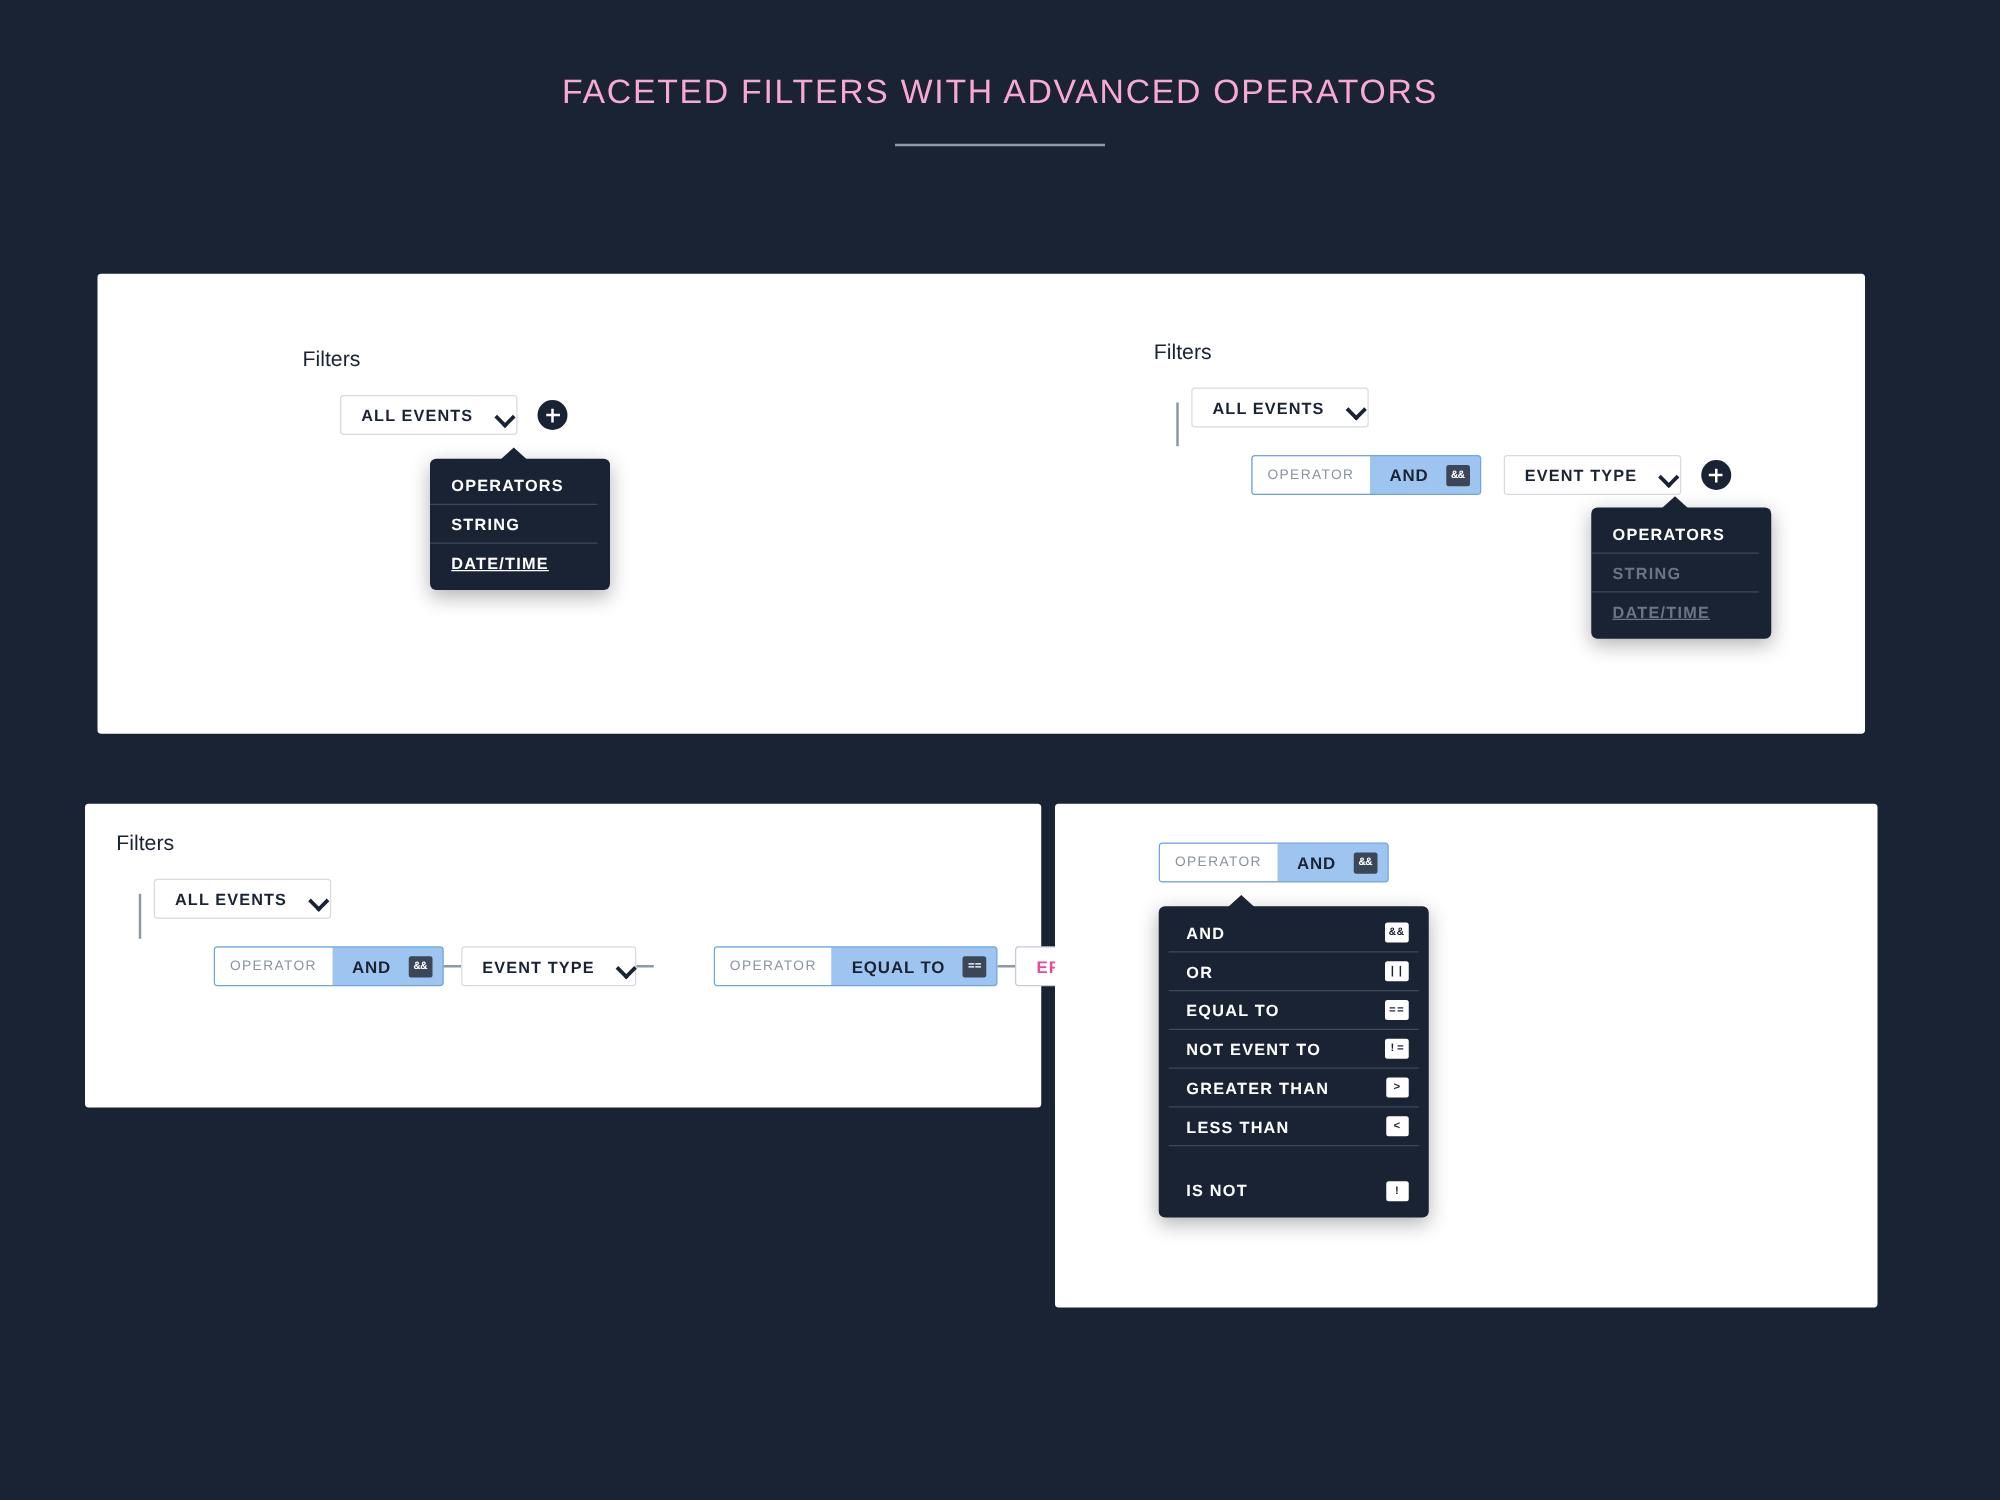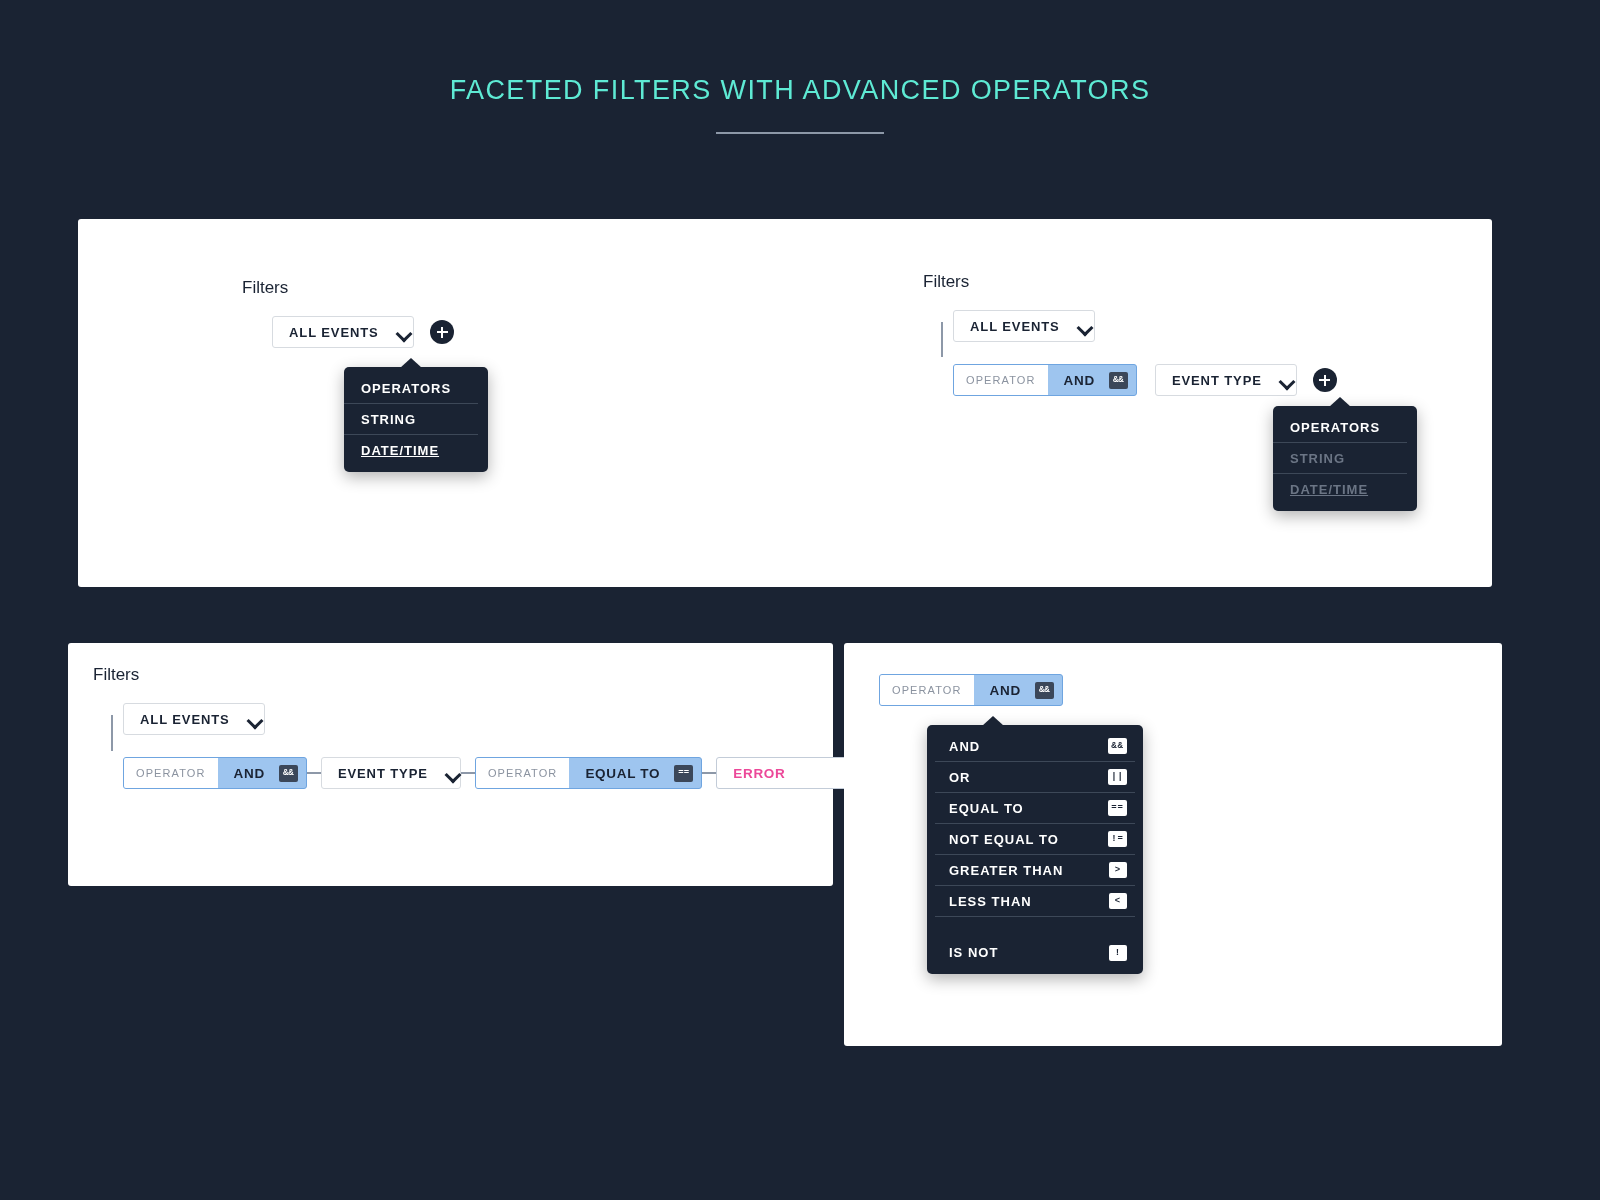--- a/index.html
+++ b/index.html
@@ -9,26 +9,25 @@
     height: 1200px;
     background: #1a2333;
     font-family: "Liberation Sans", sans-serif;
     overflow: hidden;
     position: relative;
   }
 
   
   .page-title {
     text-align: center;
-    color: #5eead4;
+    color: #f9a8d4;
     font-size: 27px;
     font-weight: 400;
     letter-spacing: 1.4px;
     padding-top: 58px;
-    margin-top: 17px;
   }
   .title-rule {
     width: 168px;
     height: 2px;
     background: #8d98a8;
     margin: 26px auto 0 auto;
   }
 
   
   .panel {
@@ -103,20 +102,21 @@
   .chip {
     display: inline-flex;
     align-items: stretch;
     height: 32px;
     background: #9ec5ef;
     border: 1.5px solid #6fa5e0;
     border-radius: 3px;
     overflow: hidden;
     white-space: nowrap;
     flex: 0 0 auto;
+    margin-left: 48px;
   }
   .chip .chip-tag {
     background: #ffffff;
     display: flex;
     align-items: center;
     padding: 0 12px;
     color: #8b93a0;
     font-size: 11px;
     letter-spacing: 1.1px;
   }
@@ -379,21 +379,21 @@
       </div>
       <div class="menu-row">
         <span>OR</span>
         <span class="op-badge">||</span>
       </div>
       <div class="menu-row">
         <span>EQUAL TO</span>
         <span class="op-badge">==</span>
       </div>
       <div class="menu-row">
-        <span>NOT EQUAL TO</span>
+        <span>NOT EVENT TO</span>
         <span class="op-badge">!=</span>
       </div>
       <div class="menu-row">
         <span>GREATER THAN</span>
         <span class="op-badge">&gt;</span>
       </div>
       <div class="menu-row">
         <span>LESS THAN</span>
         <span class="op-badge">&lt;</span>
       </div>

